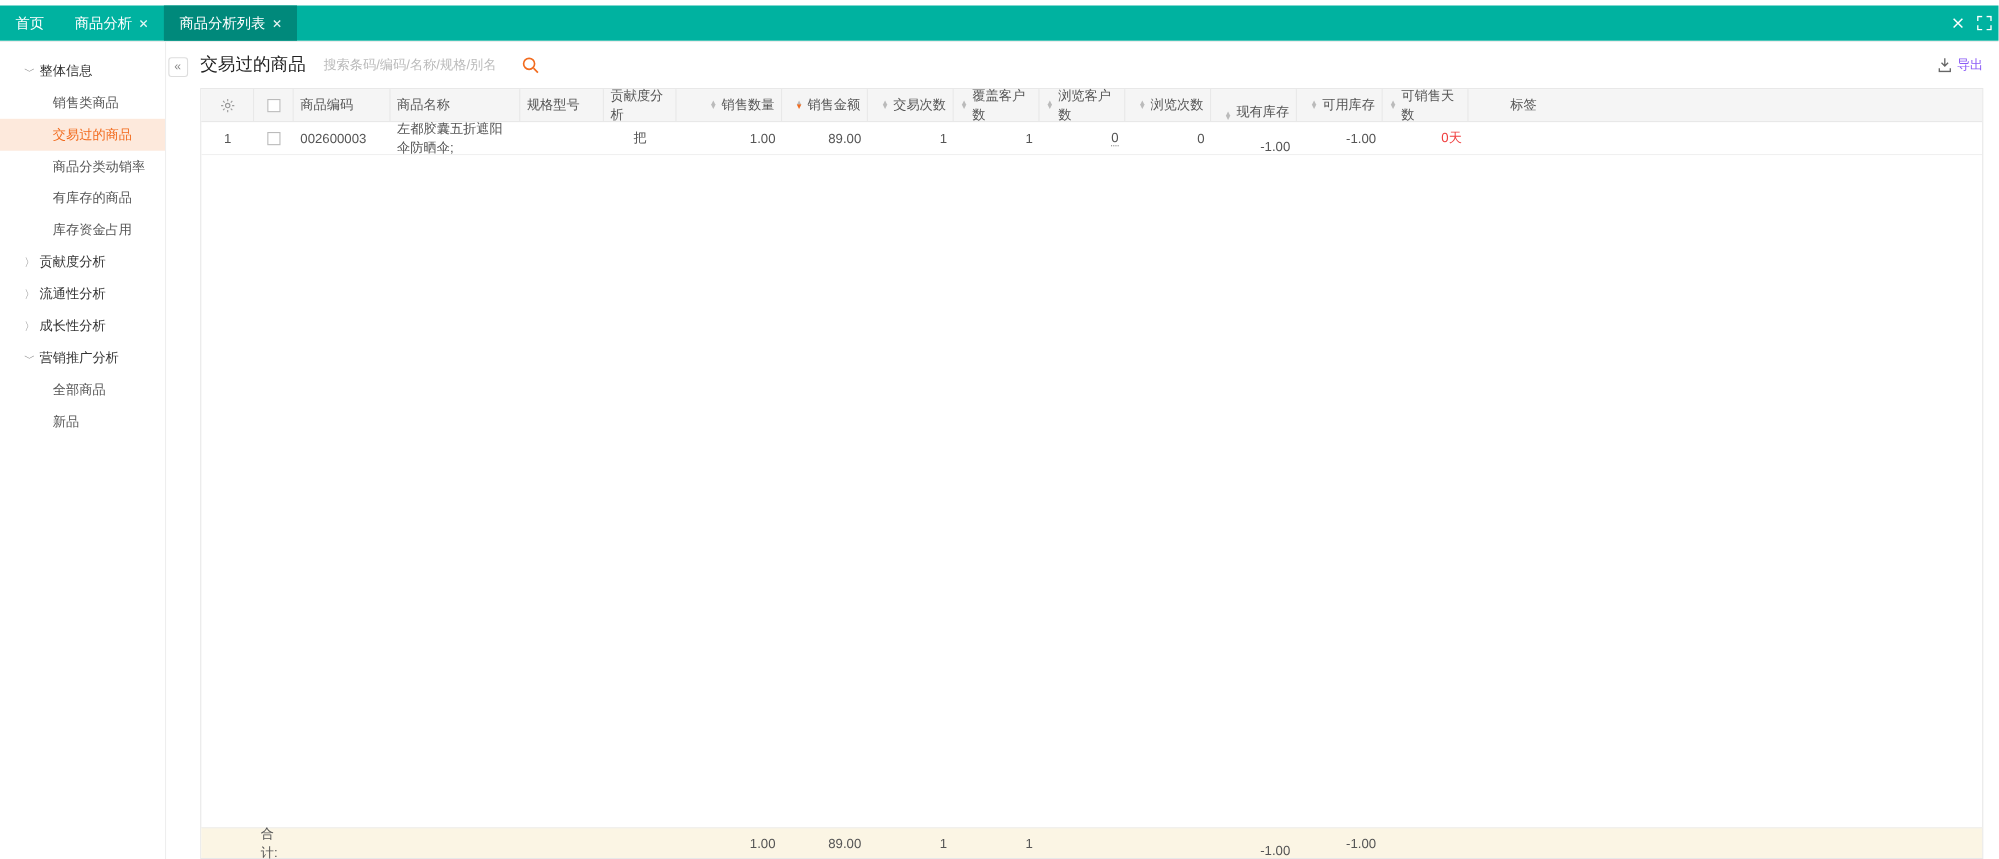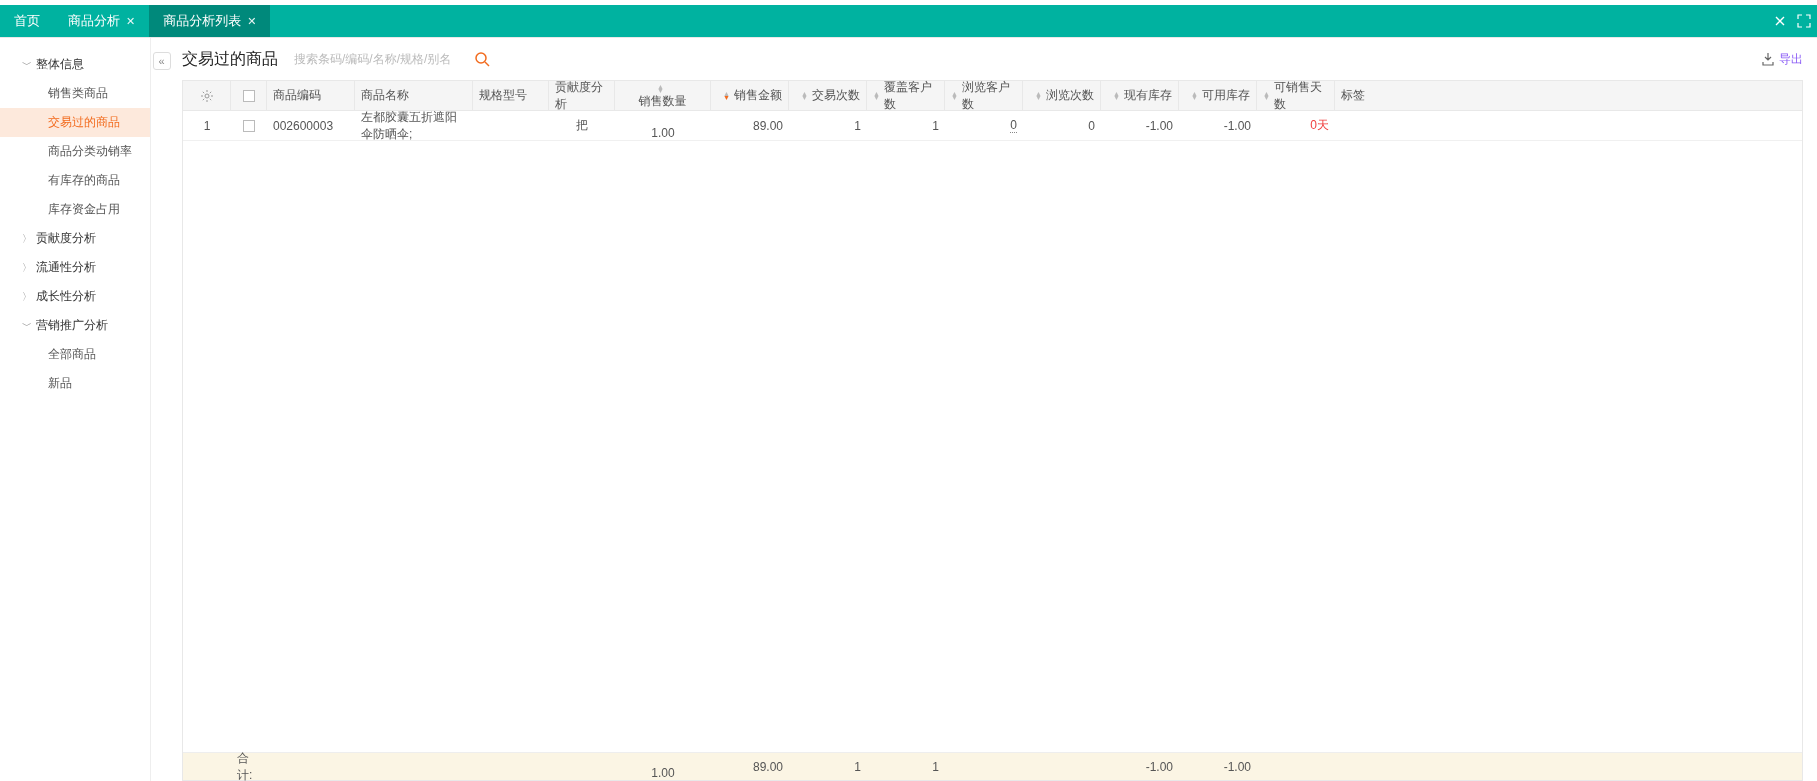--- a/index.html
+++ b/index.html
@@ -148,21 +148,21 @@
   align-items: stretch;
 }
 .th {
   display: flex;
   align-items: center;
   padding: 0 6px;
   border-right: 1px solid #e8e8e8;
   color: #555;
   position: relative;
 }
-.th:last-child { border-right: none; flex: 1; }
+.th:last-child { border-right: none; flex: 1; margin-left: 32px; }
 .th.right { justify-content: flex-end; }
 .th.center { justify-content: center; }
 .sort-icon {
   display: inline-flex;
   flex-direction: column;
   margin-right: 4px;
   line-height: 4px;
   font-size: 7px;
   color: #bbb;
 }
@@ -212,27 +212,27 @@
   display: inline-block;
 }
 
 
 .c-idx { width: 48px; }
 .c-chk { width: 36px; }
 .c-code { width: 88px; }
 .c-name { width: 118px; }
 .c-spec { width: 76px; text-align: center; }
 .c-unit { width: 66px; }
-.c-qty { width: 96px; flex-direction: column; }
+.c-qty { width: 96px; }
 .c-amt { width: 78px; }
 .c-deal { width: 78px; }
 .c-cust { width: 78px; }
 .c-browsecust { width: 78px; }
 .c-browse { width: 78px; }
-.c-stock { width: 78px; }
+.c-stock { width: 78px; align-items: flex-end; }
 .c-avail { width: 78px; }
 .c-days { width: 78px; }
 .c-tag { flex: 1; min-width: 60px; }
 
 svg { display: block; }
 </style>
 </head>
 <body>
 
 <div class="top-blank"></div>

